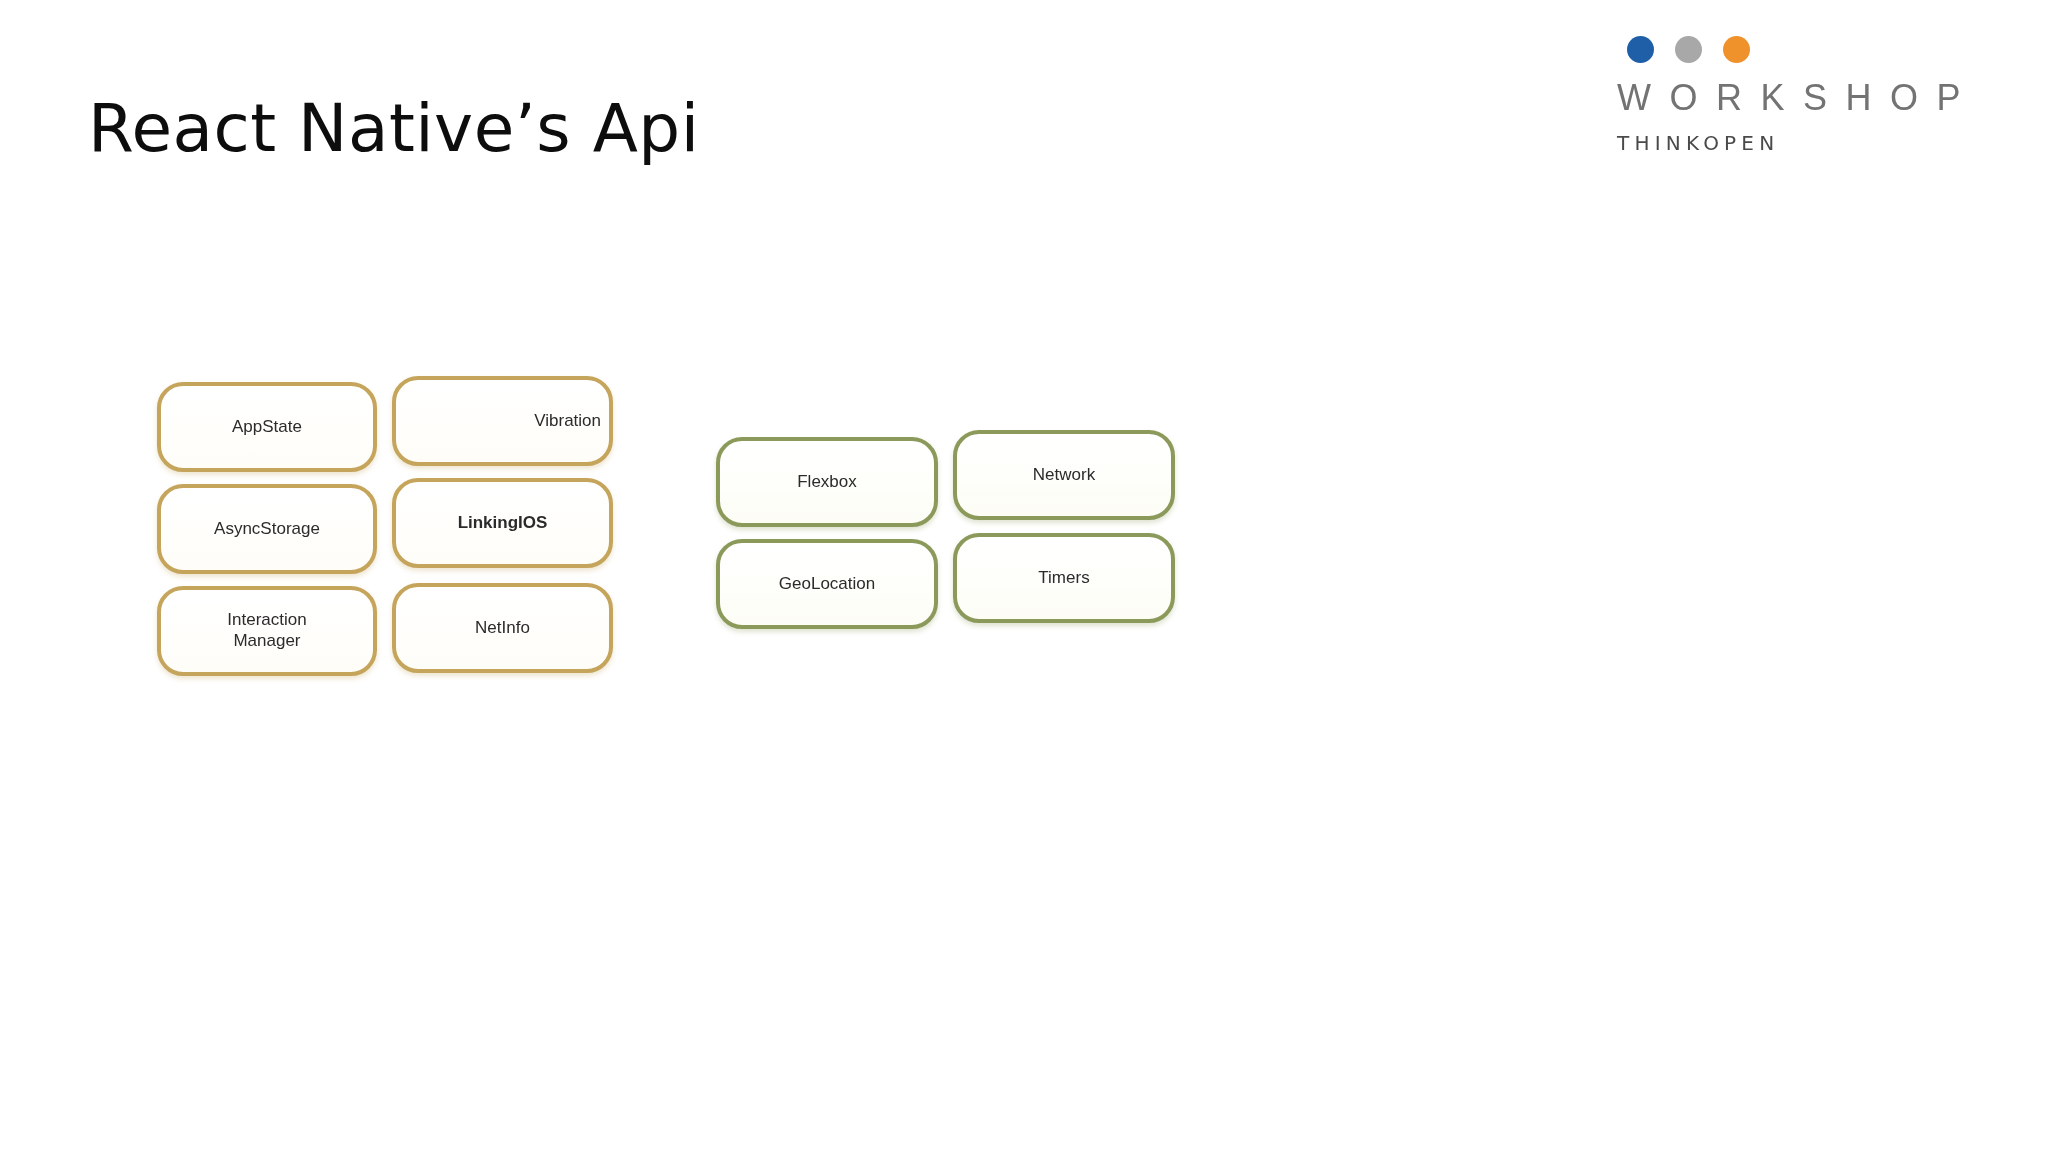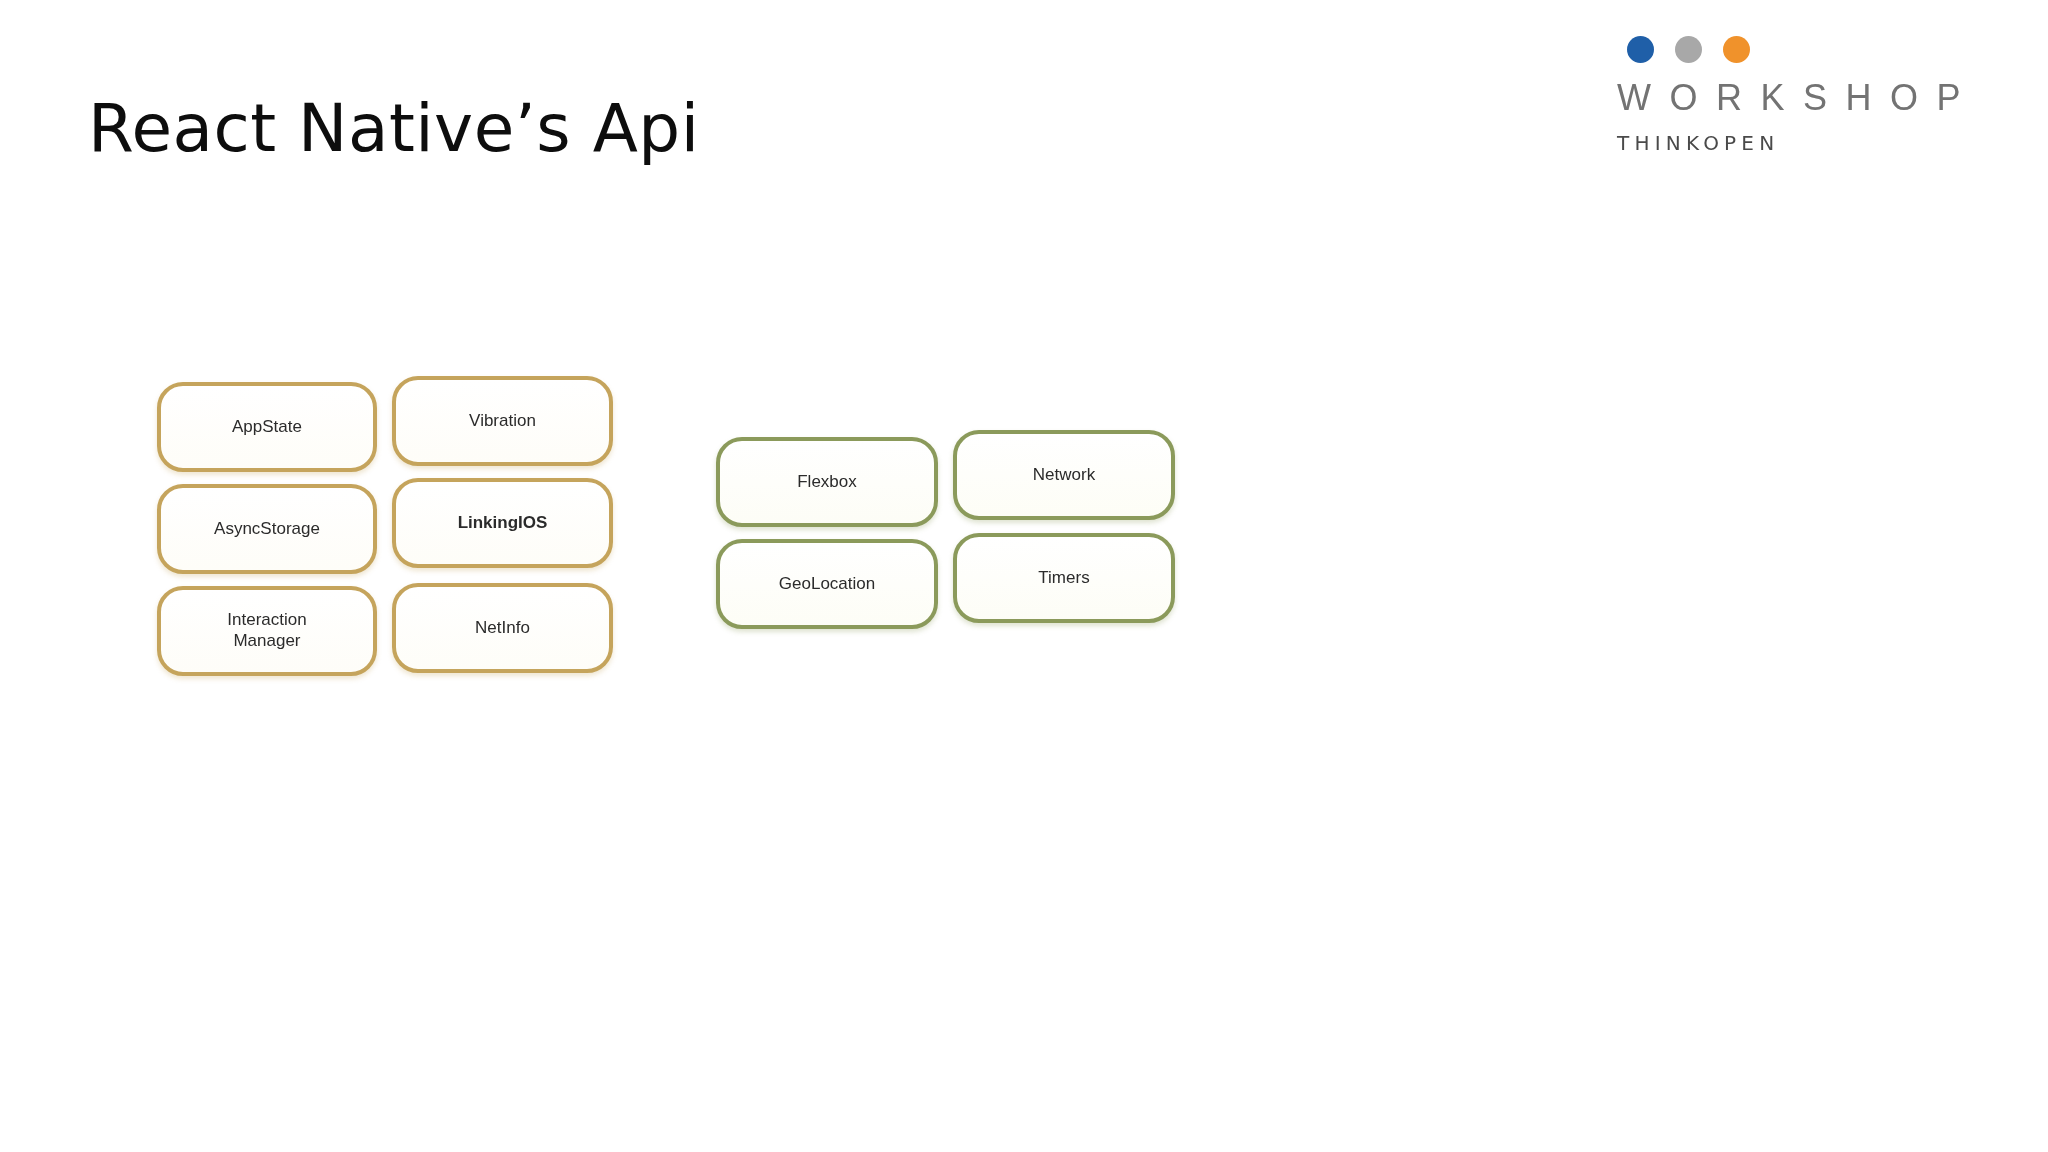--- a/index.html
+++ b/index.html
@@ -138,21 +138,21 @@
         <span class="logo-dot" style="background: rgb(240, 146, 43);"></span>
       </div>
     <div id="logo-wordmark">WORKSHOP</div>
     <div id="logo-subwordmark">THINKOPEN</div>
   </div>
 
   <div id="diagram">
       <div class="api-box tan" style="left: 157px; top: 382px; width: 220px; height: 90px;">
         <span class="api-box-label">AppState</span>
       </div>
-      <div class="api-box tan" style="left: 392px; top: 376px; width: 221px; height: 90px;">
+      <div class="api-box tan" style="left: 392px; top: 376px; width: 221px; height: 90px; justify-content: flex-end;">
         <span class="api-box-label">Vibration</span>
       </div>
       <div class="api-box tan" style="left: 157px; top: 484px; width: 220px; height: 90px;">
         <span class="api-box-label">AsyncStorage</span>
       </div>
       <div class="api-box tan" style="left: 392px; top: 478px; width: 221px; height: 90px; font-weight: bold;">
         <span class="api-box-label">LinkingIOS</span>
       </div>
       <div class="api-box tan" style="left: 157px; top: 586px; width: 220px; height: 90px;">
         <span class="api-box-label">Interaction

